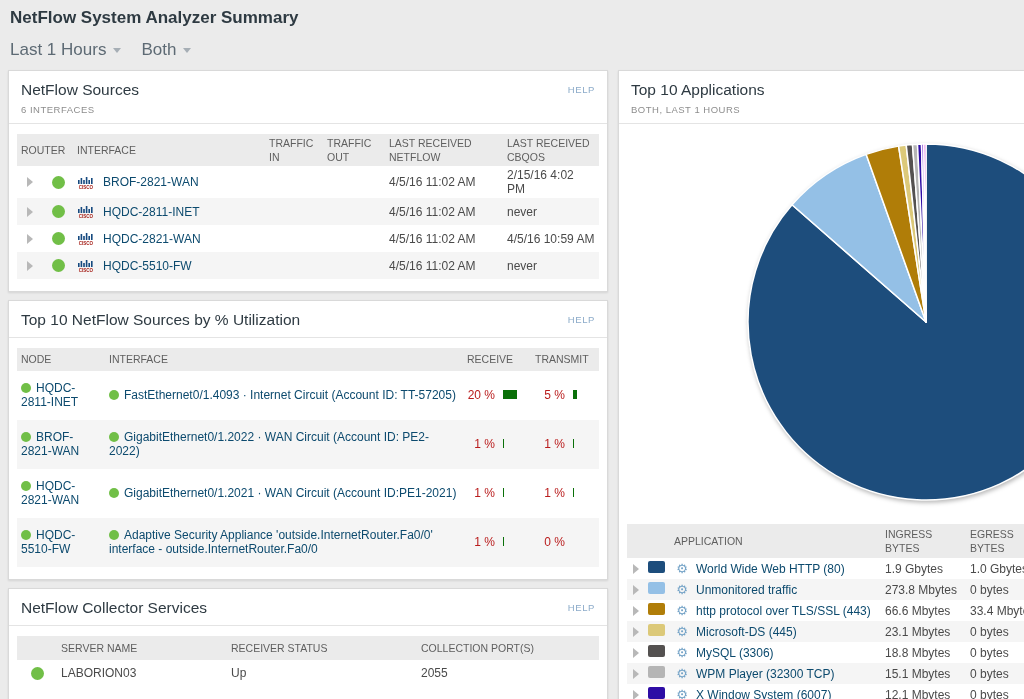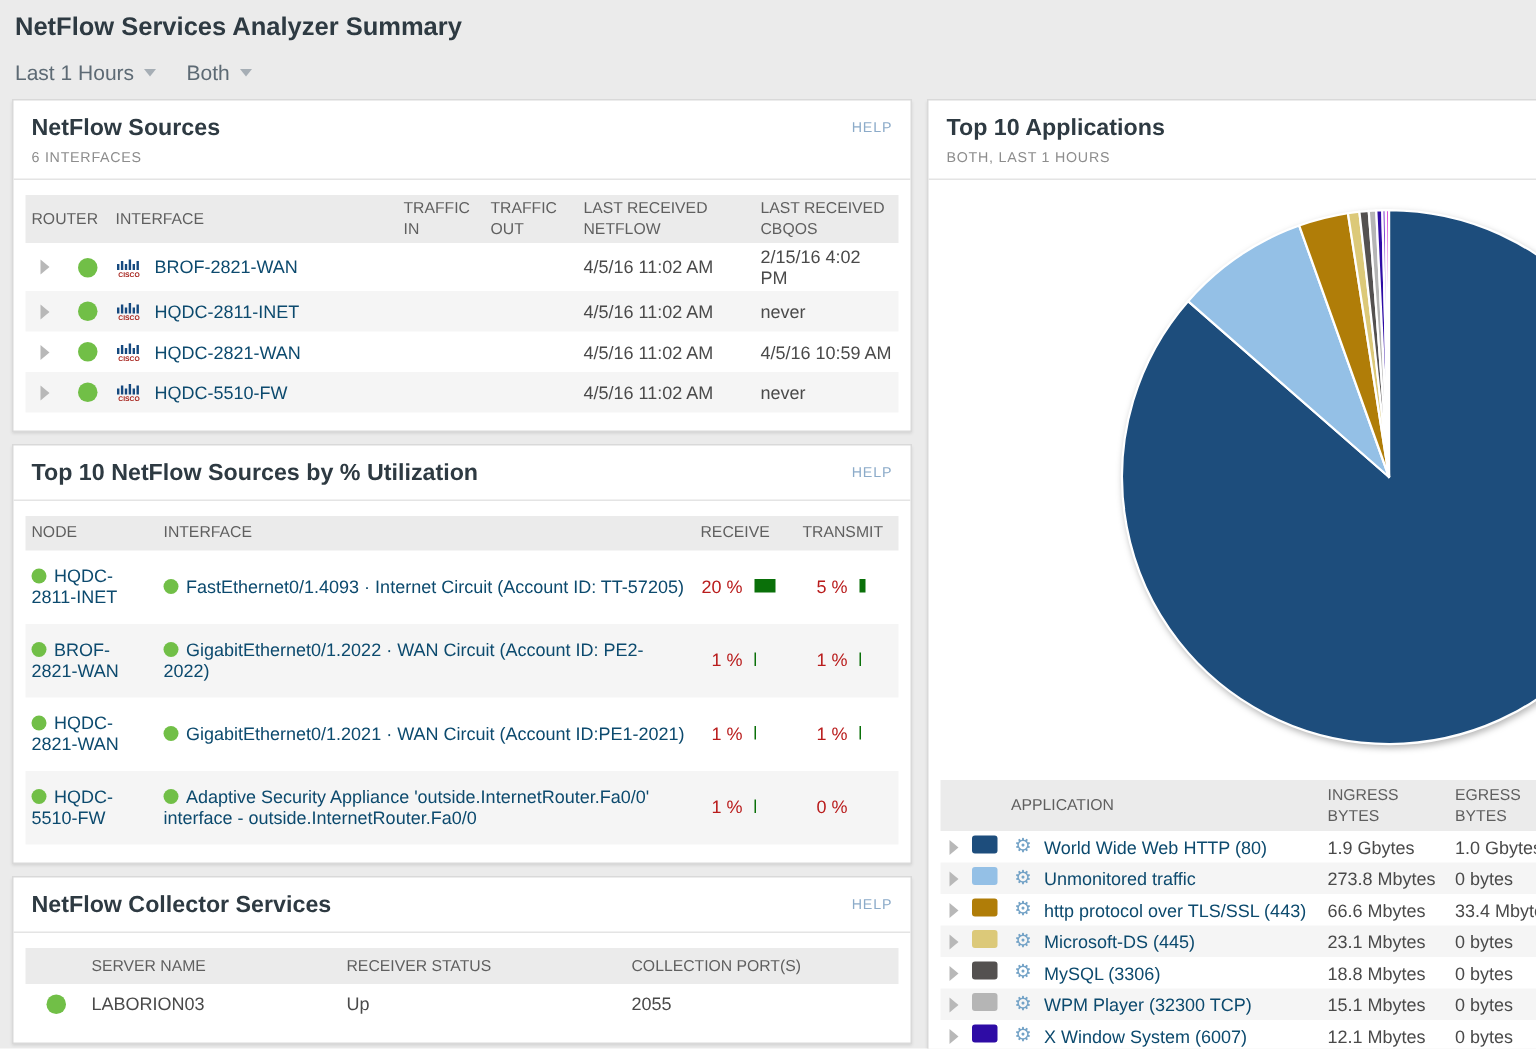--- a/index.html
+++ b/index.html
@@ -4,31 +4,31 @@
 <style>
   * { box-sizing: border-box; margin: 0; padding: 0; }
   html,body { width:1024px; height:699px; overflow:hidden; }
   body {
     background:#ebebeb;
     font-family:"Liberation Sans", sans-serif;
     color:#4a4a4a;
     position:relative;
   }
   .page-title { padding:8px 0 0 10px; font-size:17px; font-weight:bold; color:#2e3a42; }
-  .filter-bar { padding:12px 0 10px 10px; font-size:14px; color:#5d6a74; display:flex; gap:20px; align-items:center; }
+  .filter-bar { padding:12px 0 10px 10px; font-size:17px; color:#5d6a74; display:flex; gap:20px; align-items:center; }
   .filter { display:flex; align-items:center; gap:7px; cursor:pointer; }
   .caret-down { width:0; height:0; border-left:4px solid transparent; border-right:4px solid transparent; border-top:5px solid #a6aeb5; }
 
   .columns { display:flex; gap:10px; padding-left:8px; align-items:flex-start; }
   .col-left { width:600px; display:flex; flex-direction:column; gap:8px; }
   .col-right { width:600px; }
 
   .panel { background:#fff; border:1px solid #d9d9d9; box-shadow:0 1px 2px rgba(0,0,0,.10); }
   .panel-head { position:relative; padding:10px 12px 8px; border-bottom:1px solid #e4e4e4; }
-  .panel-head h2 { font-size:15.5px; color:#2e3a42; font-weight:bold; }
+  .panel-head h2 { font-size:15.5px; color:#2e3a42; font-weight:normal; }
   .panel-sub { font-size:9.5px; color:#8d8d8d; letter-spacing:.5px; margin-top:5px; }
   .help { position:absolute; top:13px; right:12px; font-size:9.5px; color:#8cabc9; letter-spacing:.6px; text-decoration:none; cursor:pointer; }
 
   .tbl { margin:10px 8px 12px; font-size:12px; }
   .thead { background:#ebebeb; color:#5f5f5f; font-size:10.5px; line-height:1.35; }
   .thead > div { padding:5px 4px; }
   a.lnk { color:#0c4a6e; text-decoration:none; cursor:pointer; }
   .exp { width:0; height:0; border-top:5px solid transparent; border-bottom:5px solid transparent; border-left:6px solid #b8b8b8; cursor:pointer; }
   .dot { width:13px; height:13px; border-radius:50%; background:#71bf47; display:inline-block; flex:none; }
   .dot-sm { width:10px; height:10px; border-radius:50%; background:#71bf47; display:inline-block; margin-right:5px; vertical-align:-1px; flex:none; }
@@ -62,21 +62,21 @@
   .swatch { width:17px; height:12px; border-radius:2px; display:inline-block; }
   .gear { font-family:"DejaVu Sans", sans-serif; color:#74a3c7; font-size:13px; line-height:1; }
 
   .chart-wrap { height:394px; position:relative; }
   .chart-wrap svg { filter:drop-shadow(1px 2px 2px rgba(0,0,0,.28)); }
   .app-tbl { margin:6px 8px 8px; }
 </style>
 </head>
 <body>
 
-<div class="page-title">NetFlow Services Analyzer Summary</div>
+<div class="page-title">NetFlow System Analyzer Summary</div>
 
 <div class="filter-bar">
   <div class="filter">
     <span>Last 1 Hours</span>
     <span class="caret-down"></span>
   </div>
   <div class="filter">
     <span>Both</span>
     <span class="caret-down"></span>
   </div>

